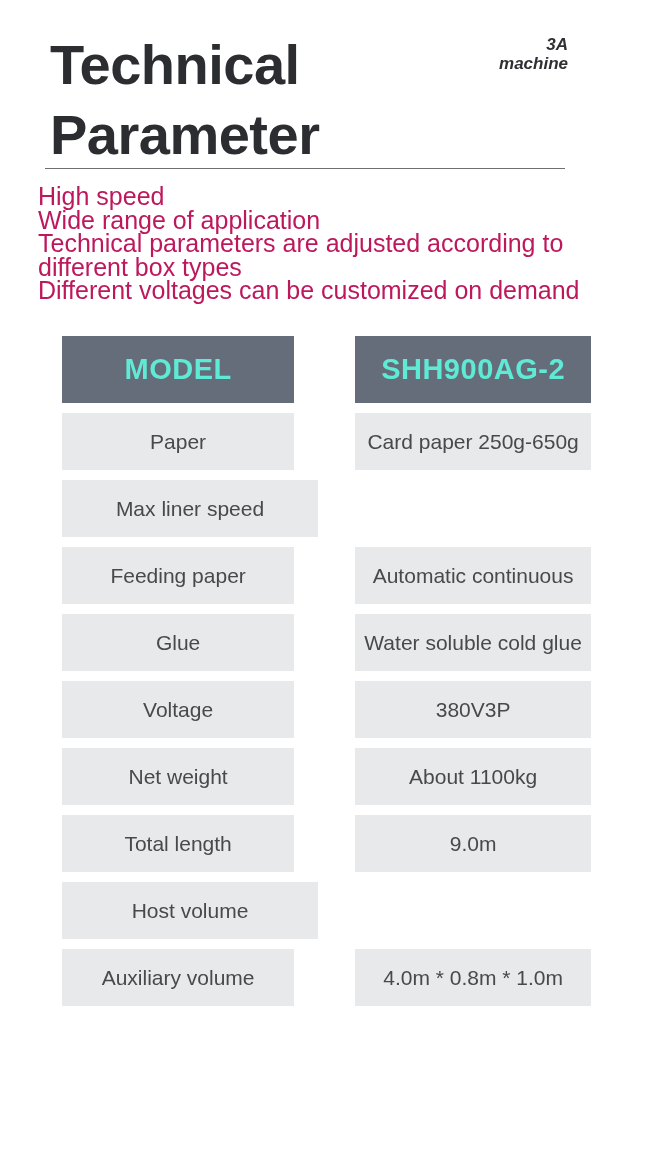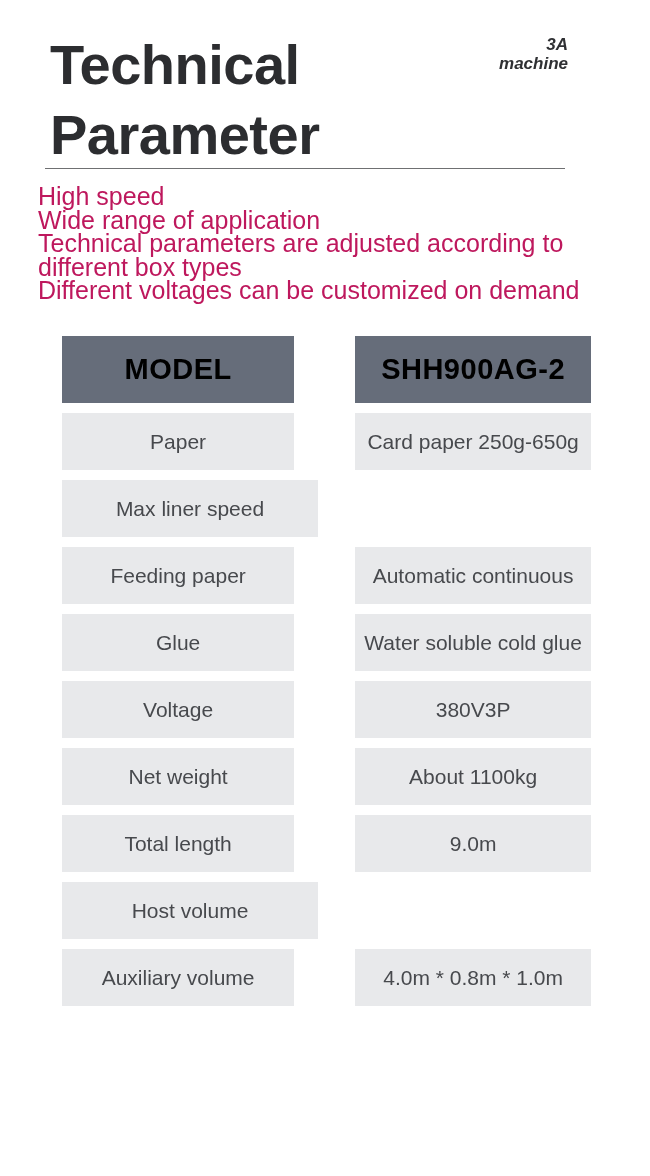--- a/index.html
+++ b/index.html
@@ -71,21 +71,21 @@
   .cell.right { width: 260px; margin-left: 48px; }
   .trow.body .cell {
     height: 57px;
     background: #e8e9eb;
     font-size: 21px;
     color: #47494d;
   }
   .trow.head .cell {
     height: 67px;
     background: #666d7a;
-    color: #000000;
+    color: #5eead4;
     font-weight: 700;
     font-size: 29px;
     letter-spacing: 0.5px;
   }
 </style>
 </head>
 <body>
 
 <div class="page">
 

